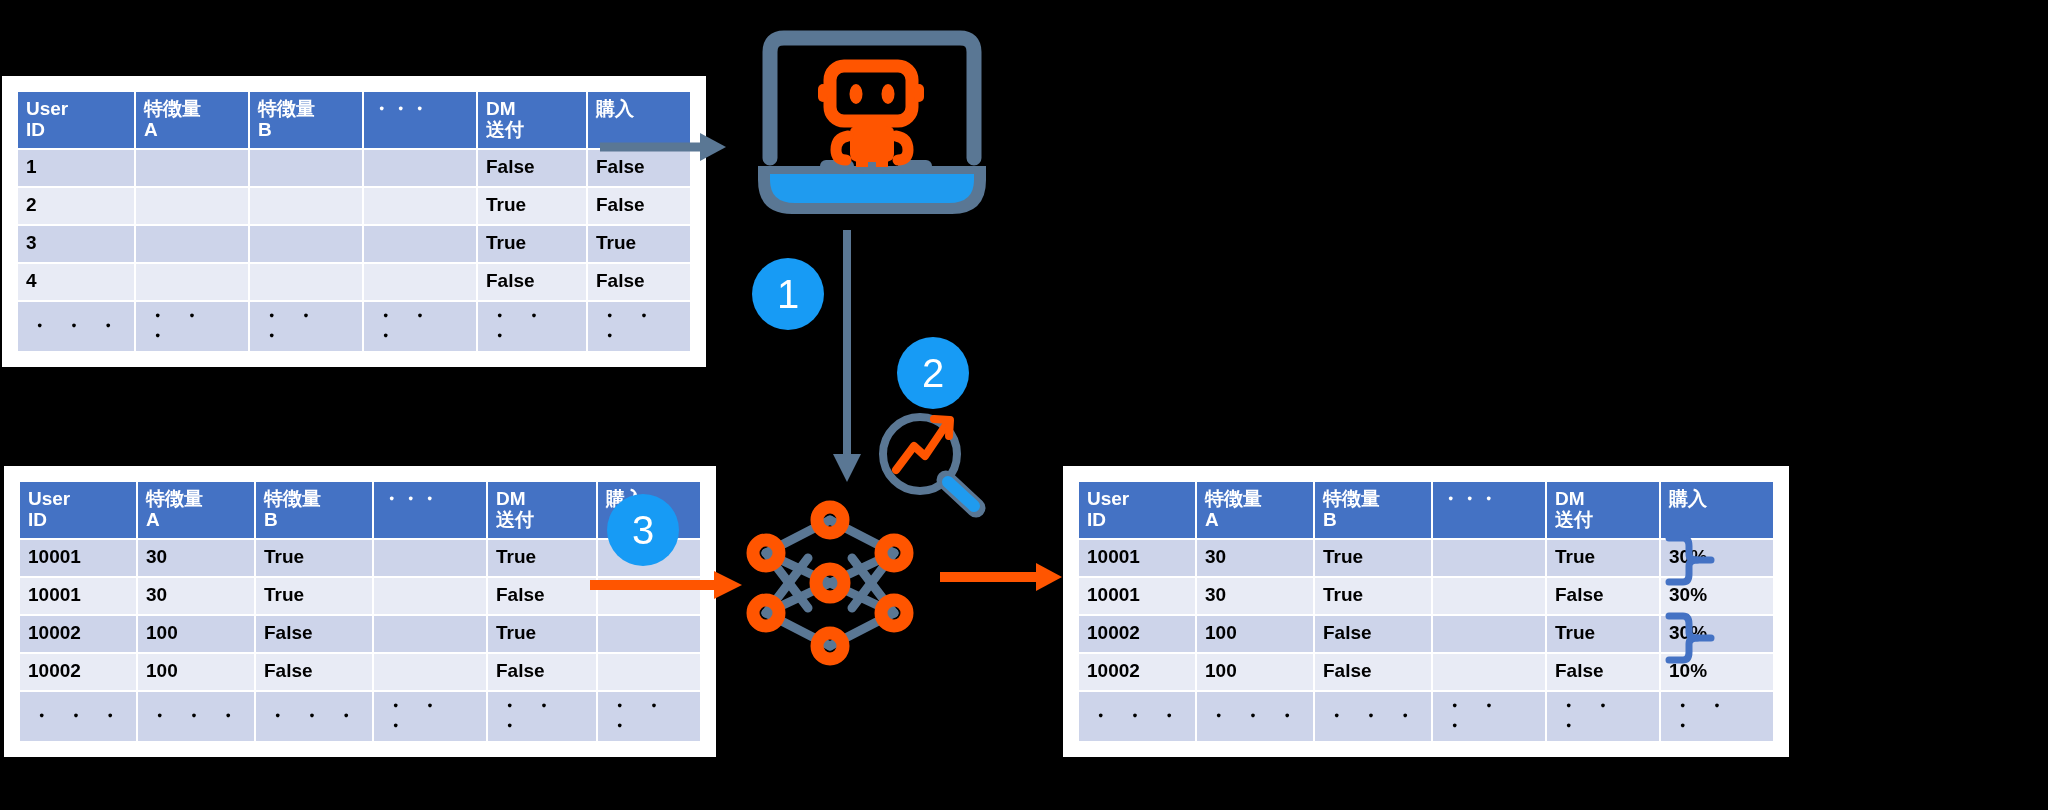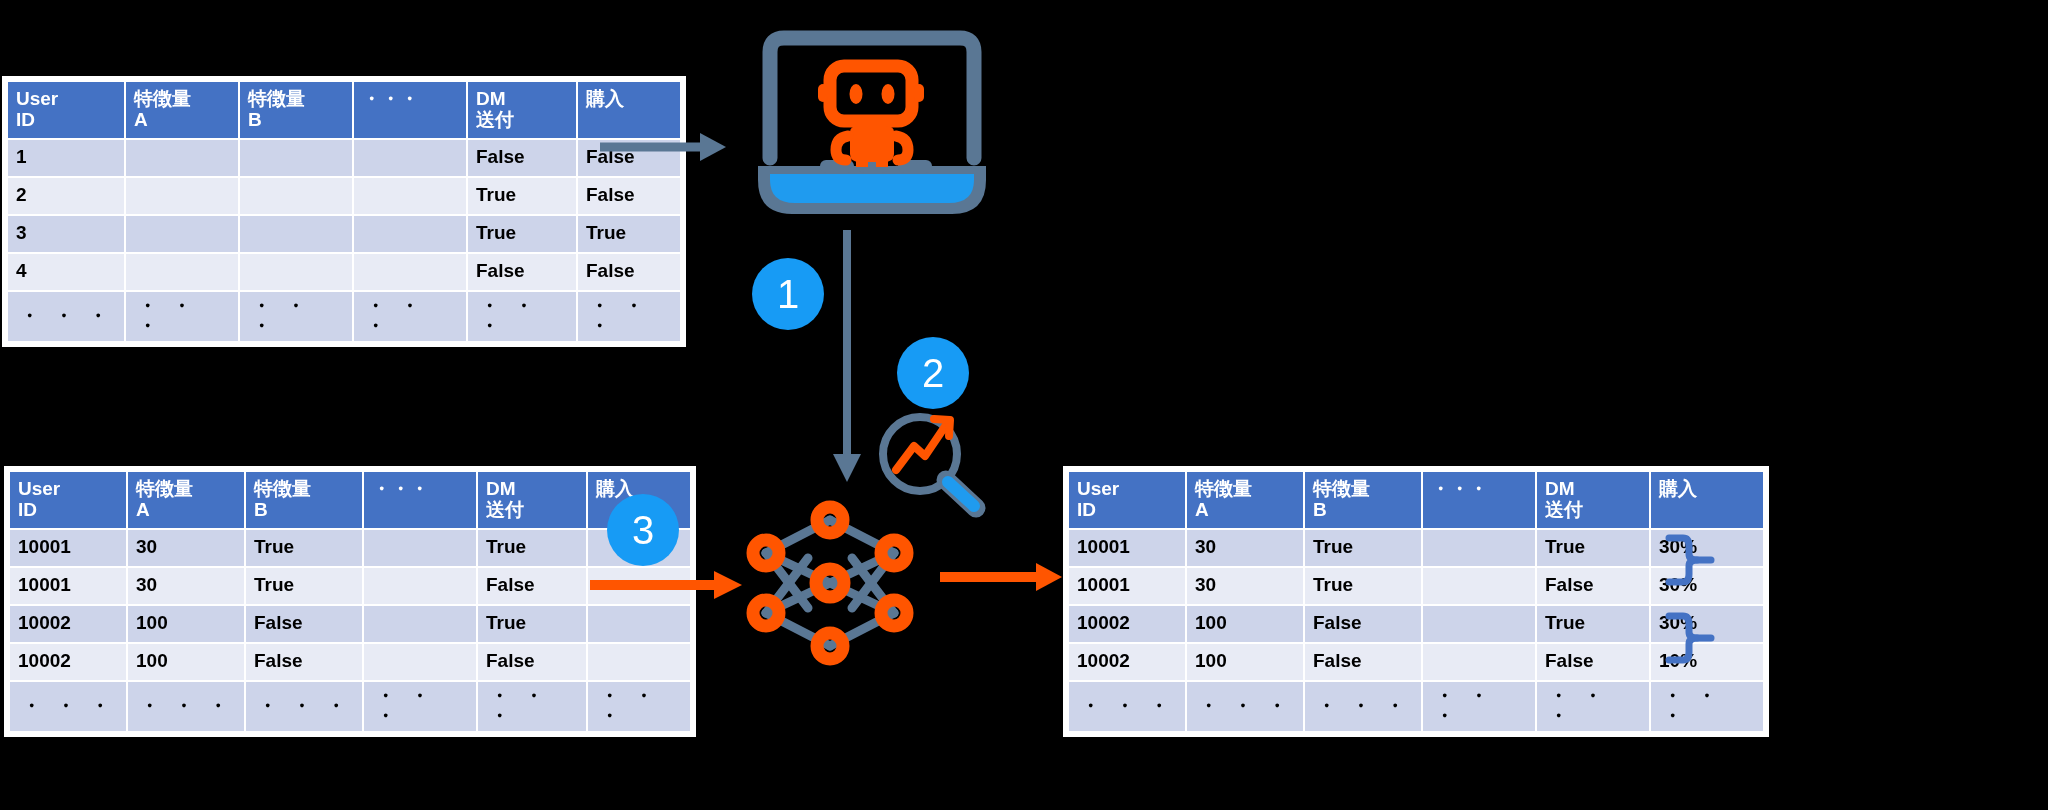--- a/index.html
+++ b/index.html
@@ -21,21 +21,21 @@
     height: 810px;
   }
 
   
   .dtable {
     position: absolute;
     border-collapse: separate;
     border-spacing: 2px;
     background: #ffffff;
     table-layout: fixed;
-    padding: 4px;
+    padding: 14px;
   }
   .dtable th {
     background: #4472C4;
     color: #ffffff;
     font-weight: bold;
     text-align: left;
     vertical-align: top;
     padding: 6px 8px 7px 8px;
     line-height: 1.12;
     font-size: 19px;

